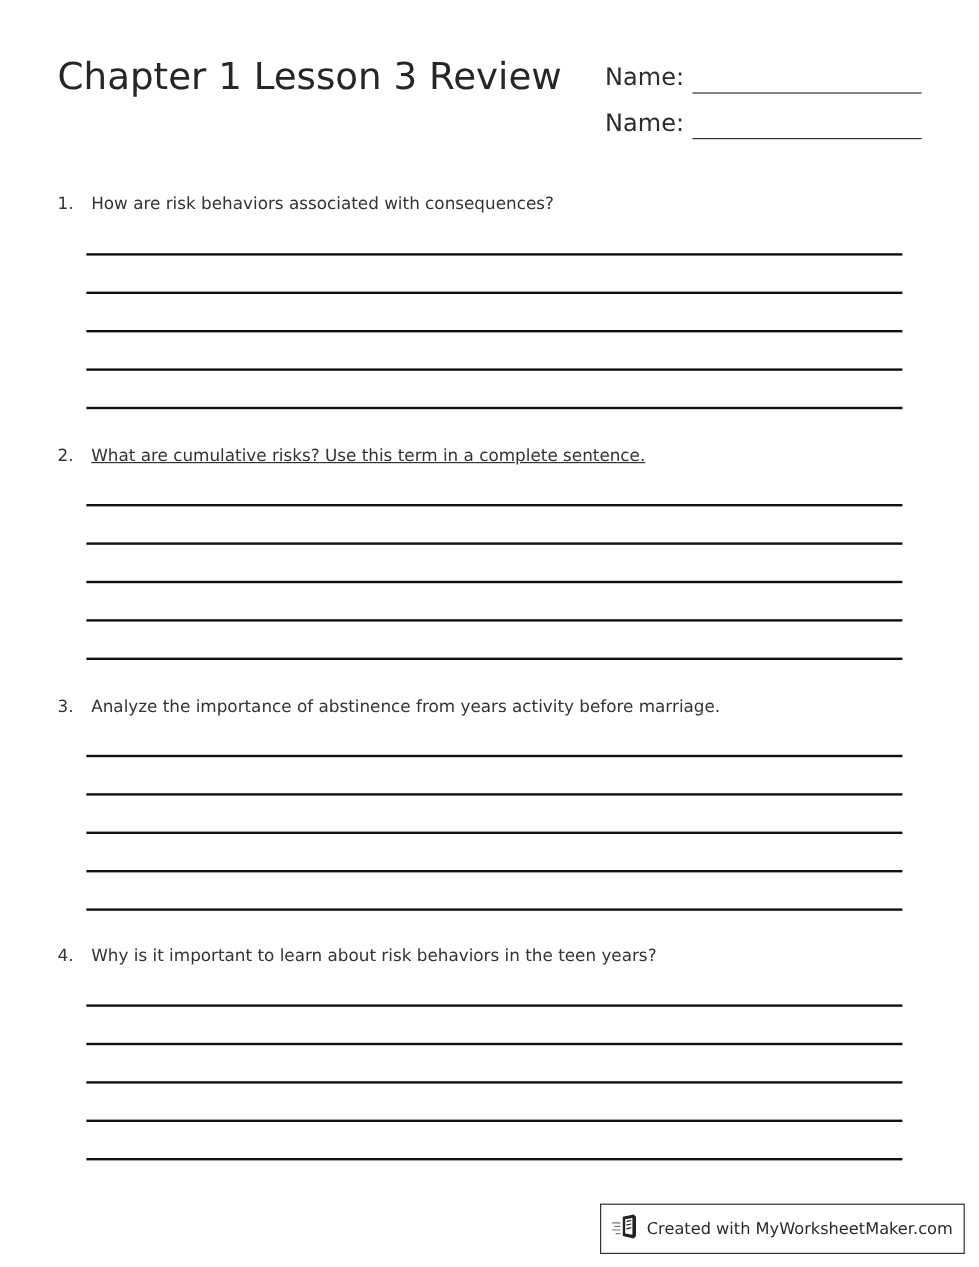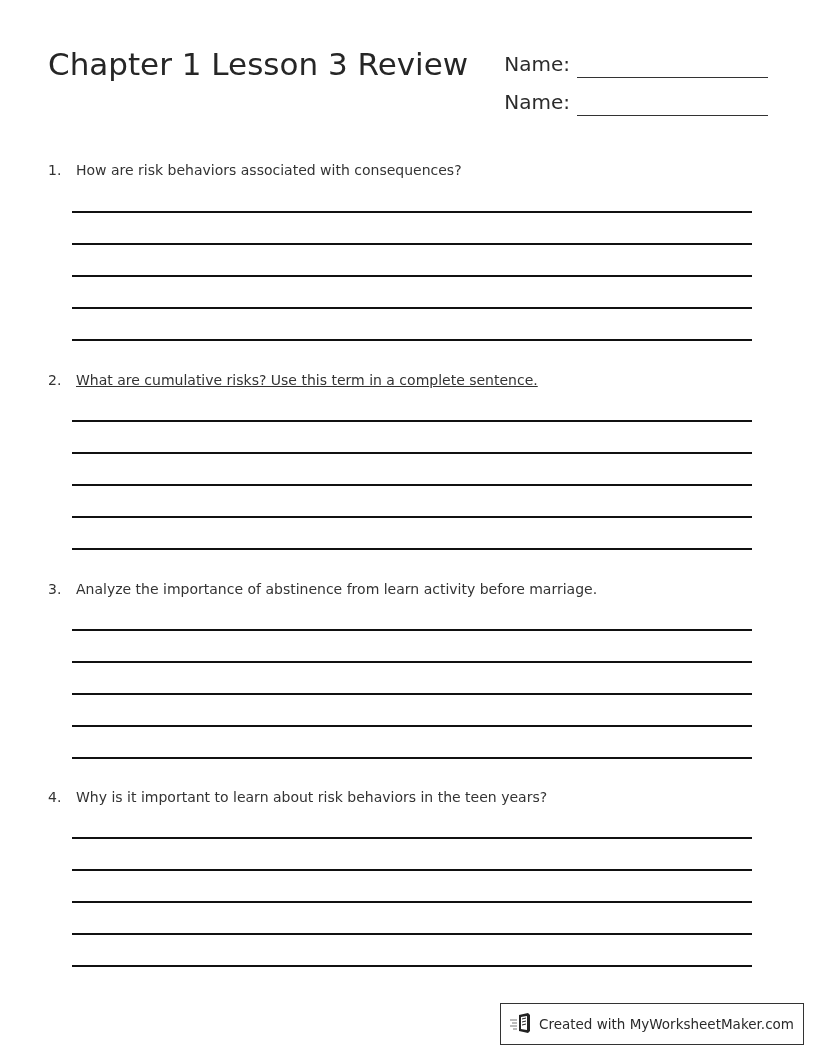--- a/index.html
+++ b/index.html
@@ -40,21 +40,21 @@
 <div class="question" style="top:372px;text-decoration:underline;">
   <span class="num">2.</span><span>What are cumulative risks? Use this term in a complete sentence.</span>
 </div>
 <div class="answer-line" style="top:420px;"></div>
 <div class="answer-line" style="top:452px;"></div>
 <div class="answer-line" style="top:484px;"></div>
 <div class="answer-line" style="top:516px;"></div>
 <div class="answer-line" style="top:548px;"></div>
 
 <div class="question" style="top:581px;">
-  <span class="num">3.</span><span>Analyze the importance of abstinence from learn activity before marriage.</span>
+  <span class="num">3.</span><span>Analyze the importance of abstinence from years activity before marriage.</span>
 </div>
 <div class="answer-line" style="top:629px;"></div>
 <div class="answer-line" style="top:661px;"></div>
 <div class="answer-line" style="top:693px;"></div>
 <div class="answer-line" style="top:725px;"></div>
 <div class="answer-line" style="top:757px;"></div>
 
 <div class="question" style="top:789px;">
   <span class="num">4.</span><span>Why is it important to learn about risk behaviors in the teen years?</span>
 </div>

